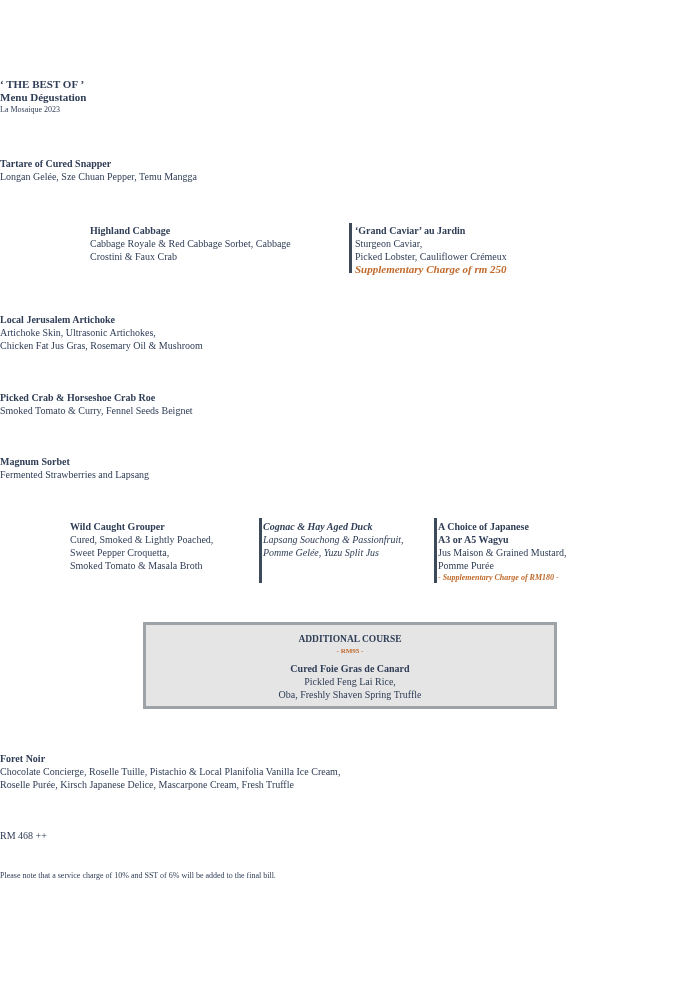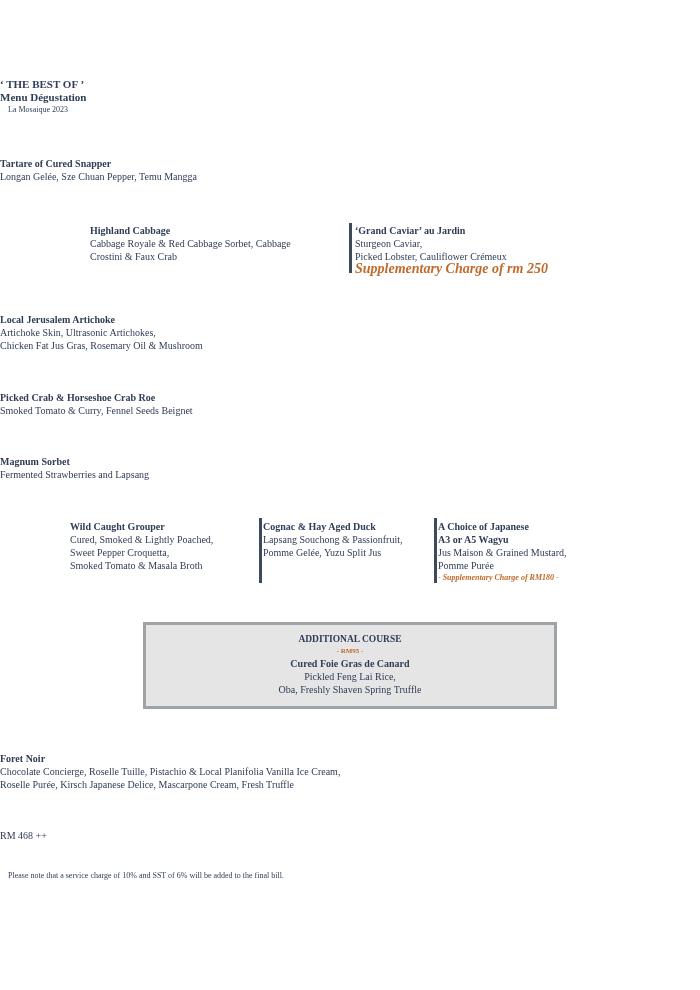--- a/index.html
+++ b/index.html
@@ -4,22 +4,22 @@
   <style>
     html, body { margin: 0; padding: 0; background: #ffffff; }
     body {
       width: 700px; height: 990px; position: relative; overflow: hidden;
       font-family: "DejaVu Serif", "Liberation Serif", serif;
       color: #2f3d56;
     }
     .center { text-align: center; }
     .t { font-size: 10px; line-height: 13px; font-family: "Liberation Serif", "DejaVu Serif", serif; }
     .tb { font-size: 10px; line-height: 13px; font-weight: bold; font-family: "Liberation Serif", "DejaVu Serif", serif; }
-    .small { font-size: 8px; line-height: 11px; font-family: "Liberation Serif", "DejaVu Serif", serif; padding-left: 8px; }
-    .supp { color: #c06a2c; font-style: italic; font-weight: bold; font-size: 14px; line-height: 12px; font-family: "Liberation Serif", "DejaVu Serif", serif; }
+    .small { font-size: 8px; line-height: 11px; font-family: "Liberation Serif", "DejaVu Serif", serif; }
+    .supp { color: #c06a2c; font-style: italic; font-weight: bold; font-size: 11px; line-height: 12px; font-family: "Liberation Serif", "DejaVu Serif", serif; }
     .supp2 { color: #c06a2c; font-weight: bold; font-size: 7px; line-height: 11px; font-family: "Liberation Serif", "DejaVu Serif", serif; }
     .vline { position: absolute; width: 3px; background: #3d4a5a; }
     .block { position: absolute; text-align: left; }
     .box {
       position: absolute; left: 143px; top: 622px; width: 414px; height: 87px;
       border: 3px solid #9ea3a8; box-sizing: border-box; background: #e5e5e5;
     }
   </style>
 </head>
 <body>
@@ -64,39 +64,39 @@
   <div class="t">Fermented Strawberries and Lapsang</div>
 </div>
 
 <div class="block" style="left:70px; width:190px; top:520px;">
   <div class="tb">Wild Caught Grouper</div>
   <div class="t">Cured, Smoked &amp; Lightly Poached,</div>
   <div class="t">Sweet Pepper Croquetta,</div>
   <div class="t">Smoked Tomato &amp; Masala Broth</div>
 </div>
 <div class="vline" style="left:259px; top:518px; height:65px;"></div>
-<div class="block" style="left:263px; width:172px; top:520px;">
+<div class="block" style="left:263px; width:172px; top:520px;font-style:italic;">
   <div class="tb">Cognac &amp; Hay Aged Duck</div>
   <div class="t">Lapsang Souchong &amp; Passionfruit,</div>
   <div class="t">Pomme Gelée, Yuzu Split Jus</div>
 </div>
 <div class="vline" style="left:434px; top:518px; height:65px;"></div>
 <div class="block" style="left:438px; width:172px; top:520px;">
   <div class="tb">A Choice of Japanese</div>
   <div class="tb">A3 or A5 Wagyu</div>
   <div class="t">Jus Maison &amp; Grained Mustard,</div>
   <div class="t">Pomme Purée</div>
   <div class="supp" style="font-size:8px;">- Supplementary Charge of RM180 -</div>
 </div>
 
 <div class="box">
   <div class="center" style="padding-top:8px;">
     <div class="tb" style="font-size:9.5px;">ADDITIONAL COURSE</div>
     <div class="supp2">- RM95 -</div>
-    <div class="tb" style="">Cured Foie Gras de Canard</div>
+    <div class="tb" style="margin-top:5px;">Cured Foie Gras de Canard</div>
     <div class="t">Pickled Feng Lai Rice,</div>
     <div class="t">Oba, Freshly Shaven Spring Truffle</div>
   </div>
 </div>
 
 <div class="block" style="left:0; width:700px; top:752px;">
   <div class="tb">Foret Noir</div>
   <div class="t">Chocolate Concierge, Roselle Tuille, Pistachio &amp; Local Planifolia Vanilla Ice Cream,</div>
   <div class="t">Roselle Purée, Kirsch Japanese Delice, Mascarpone Cream, Fresh Truffle</div>
 </div>

